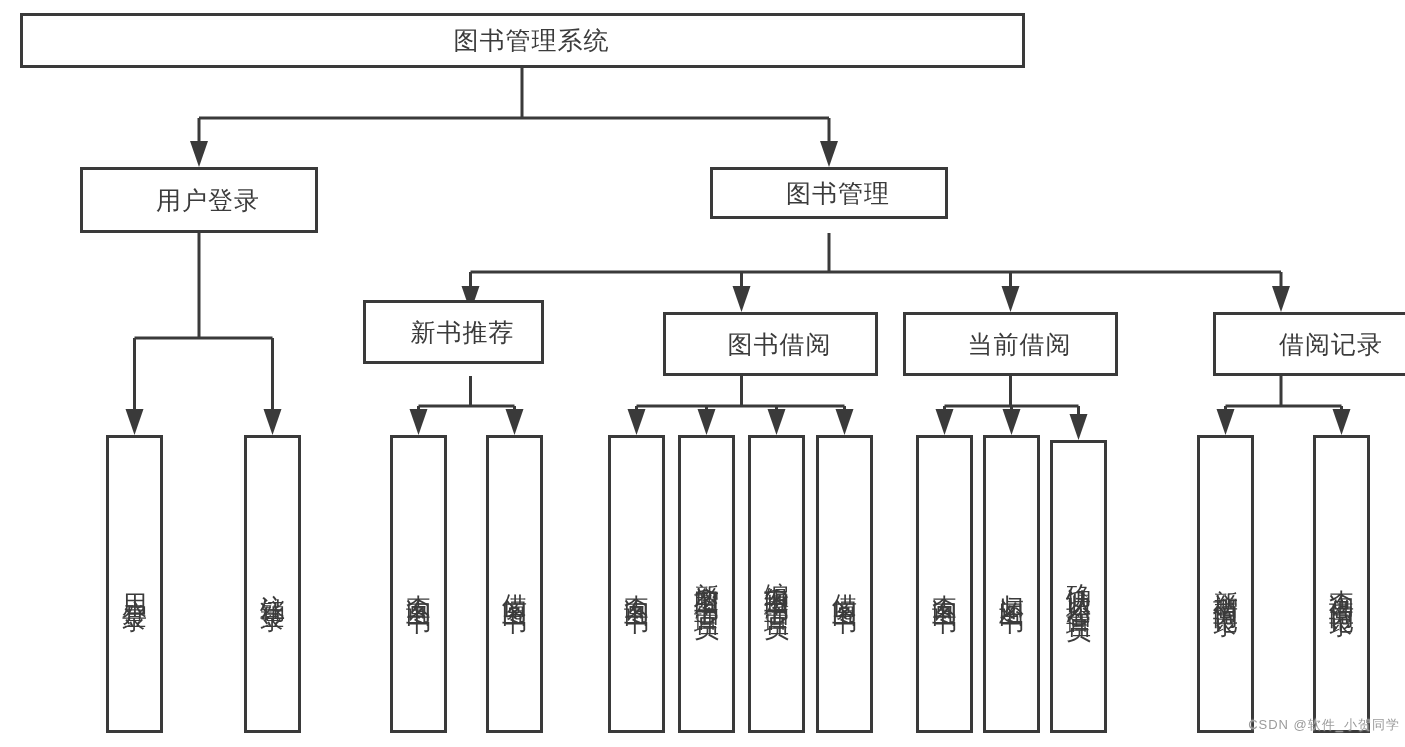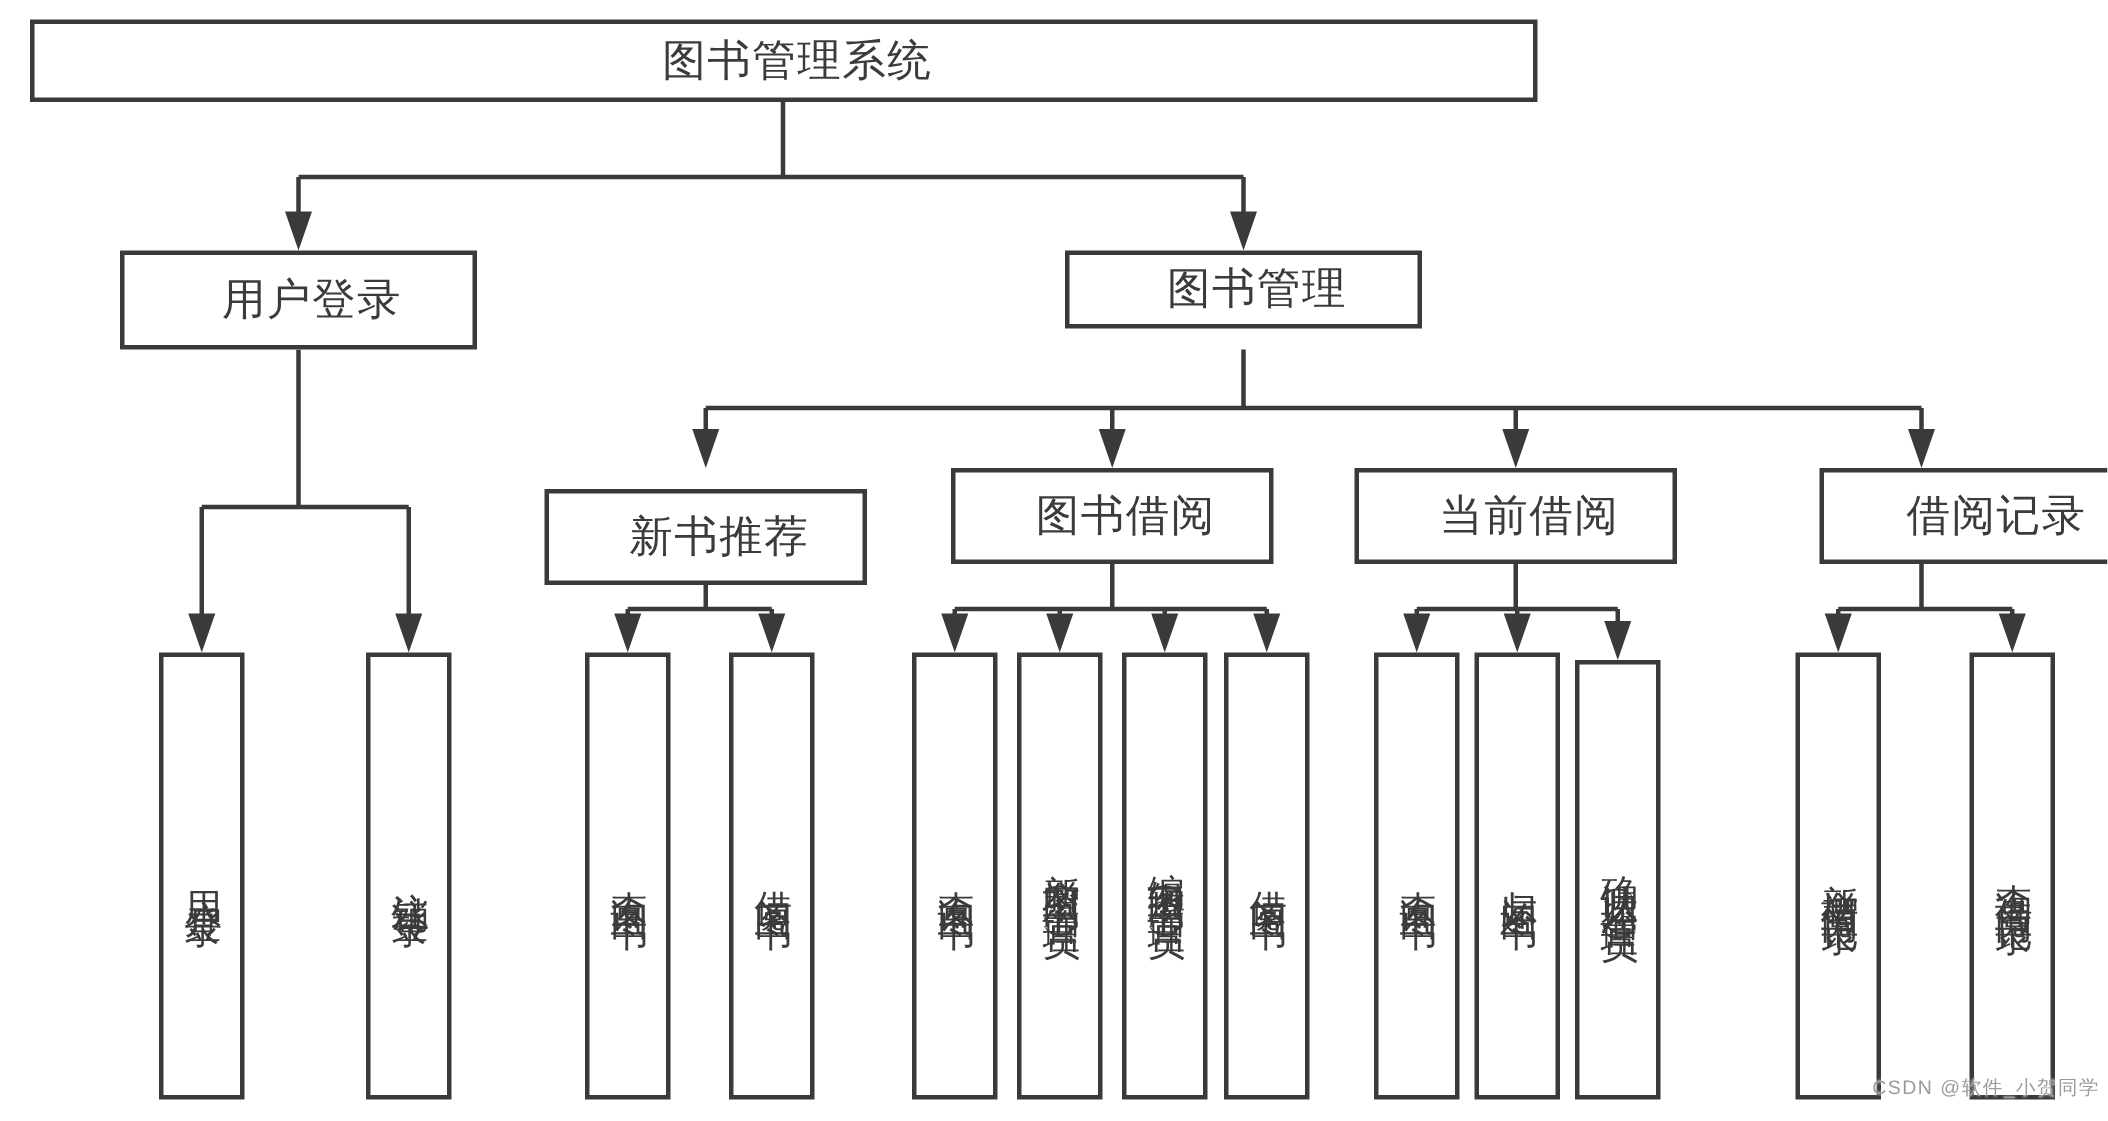--- a/index.html
+++ b/index.html
@@ -20,21 +20,21 @@
     position: absolute;
     box-sizing: border-box;
     background: #ffffff;
     border: 3px solid #3a3a3a;
     color: #3b3b3b;
     display: flex;
     align-items: center;
     justify-content: center;
   }
   .node.h {
-    font-size: 29px;
+    font-size: 25px;
     letter-spacing: 1px;
     white-space: nowrap;
     padding-left: 18px;
   }
   .node.v { width: 57px; top: 435px; height: 298px; }
   .vt {
     writing-mode: vertical-rl;
     text-orientation: mixed;
     font-size: 25px;
     letter-spacing: 5px;
@@ -88,22 +88,22 @@
       <polygon points="1216.5,409 1234.5,409 1225.5,435"></polygon>
       <polygon points="1332.5,409 1350.5,409 1341.5,435"></polygon>
     </g>
   </svg>
 
   <div class="node h" style="left:20px; top:13px; width:1005px; height:55px;">图书管理系统</div>
 
   <div class="node h" style="left:80px; top:167px; width:238px; height:66px;">用户登录</div>
   <div class="node h" style="left:710px; top:167px; width:238px; height:52px;">图书管理</div>
 
-  <div class="node h" style="left:363px; top:326px; width:215px; height:64px;">新书推荐</div>
-  <div class="node h" style="left:634px; top:312px; width:215px; height:64px;">图书借阅</div>
+  <div class="node h" style="left:363px; top:300px; width:181px; height:64px;">新书推荐</div>
+  <div class="node h" style="left:663px; top:312px; width:215px; height:64px;">图书借阅</div>
   <div class="node h" style="left:903px; top:312px; width:215px; height:64px;">当前借阅</div>
   <div class="node h" style="left:1172px; top:312px; width:218px; height:64px;margin-left:41px;">借阅记录</div>
 
   <div class="node v" style="left:106px;">
     <span class="vt">用户登录</span>
   </div>
   <div class="node v" style="left:244px;">
     <span class="vt">注销登录</span>
   </div>
 

